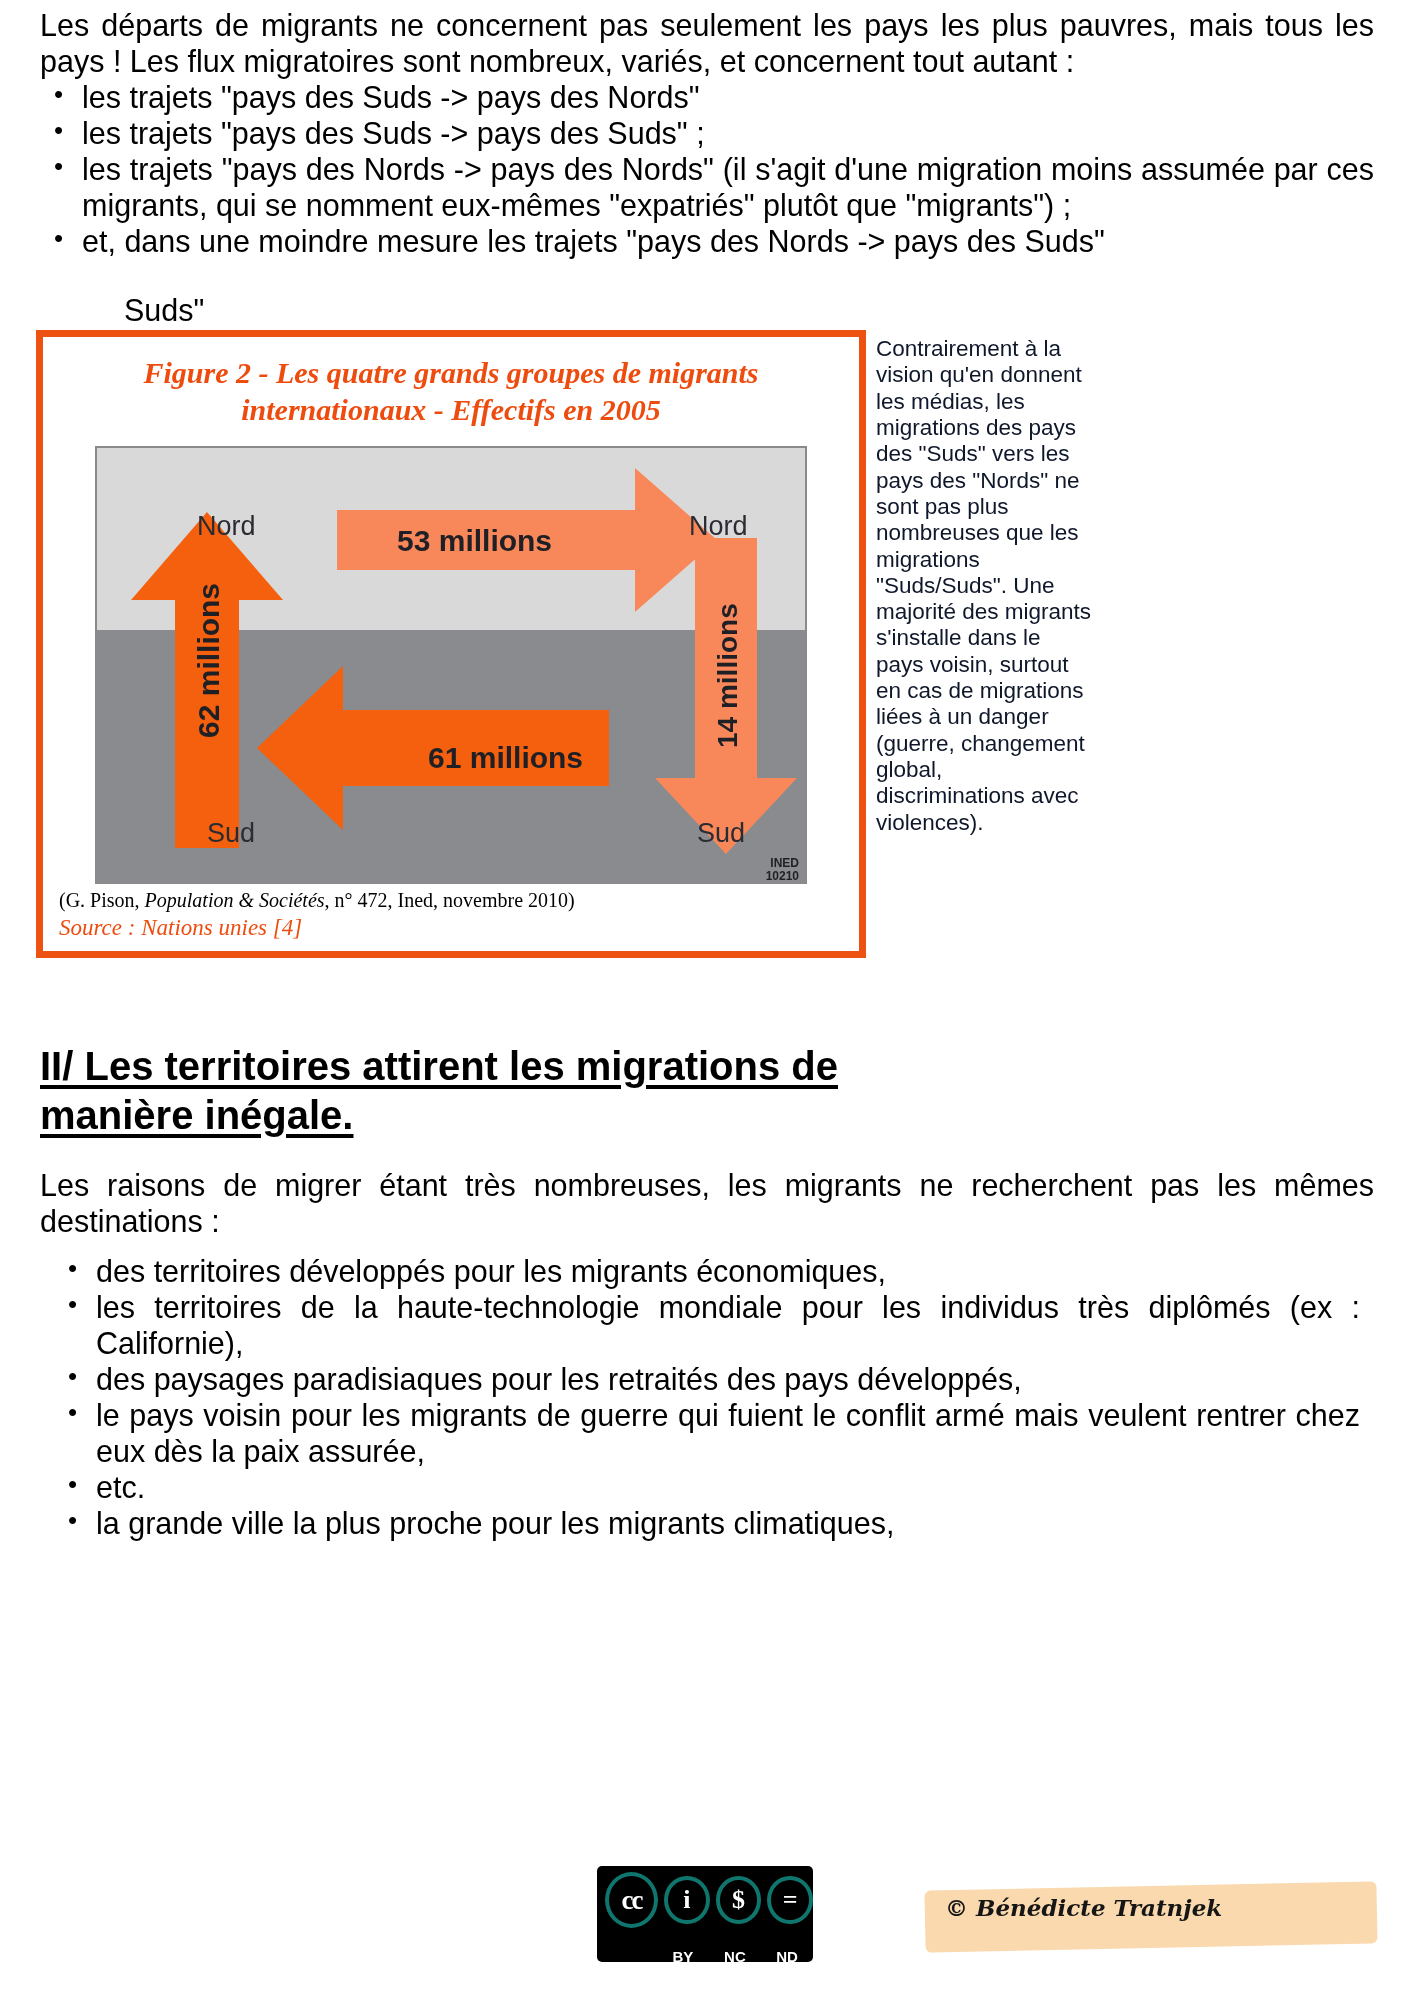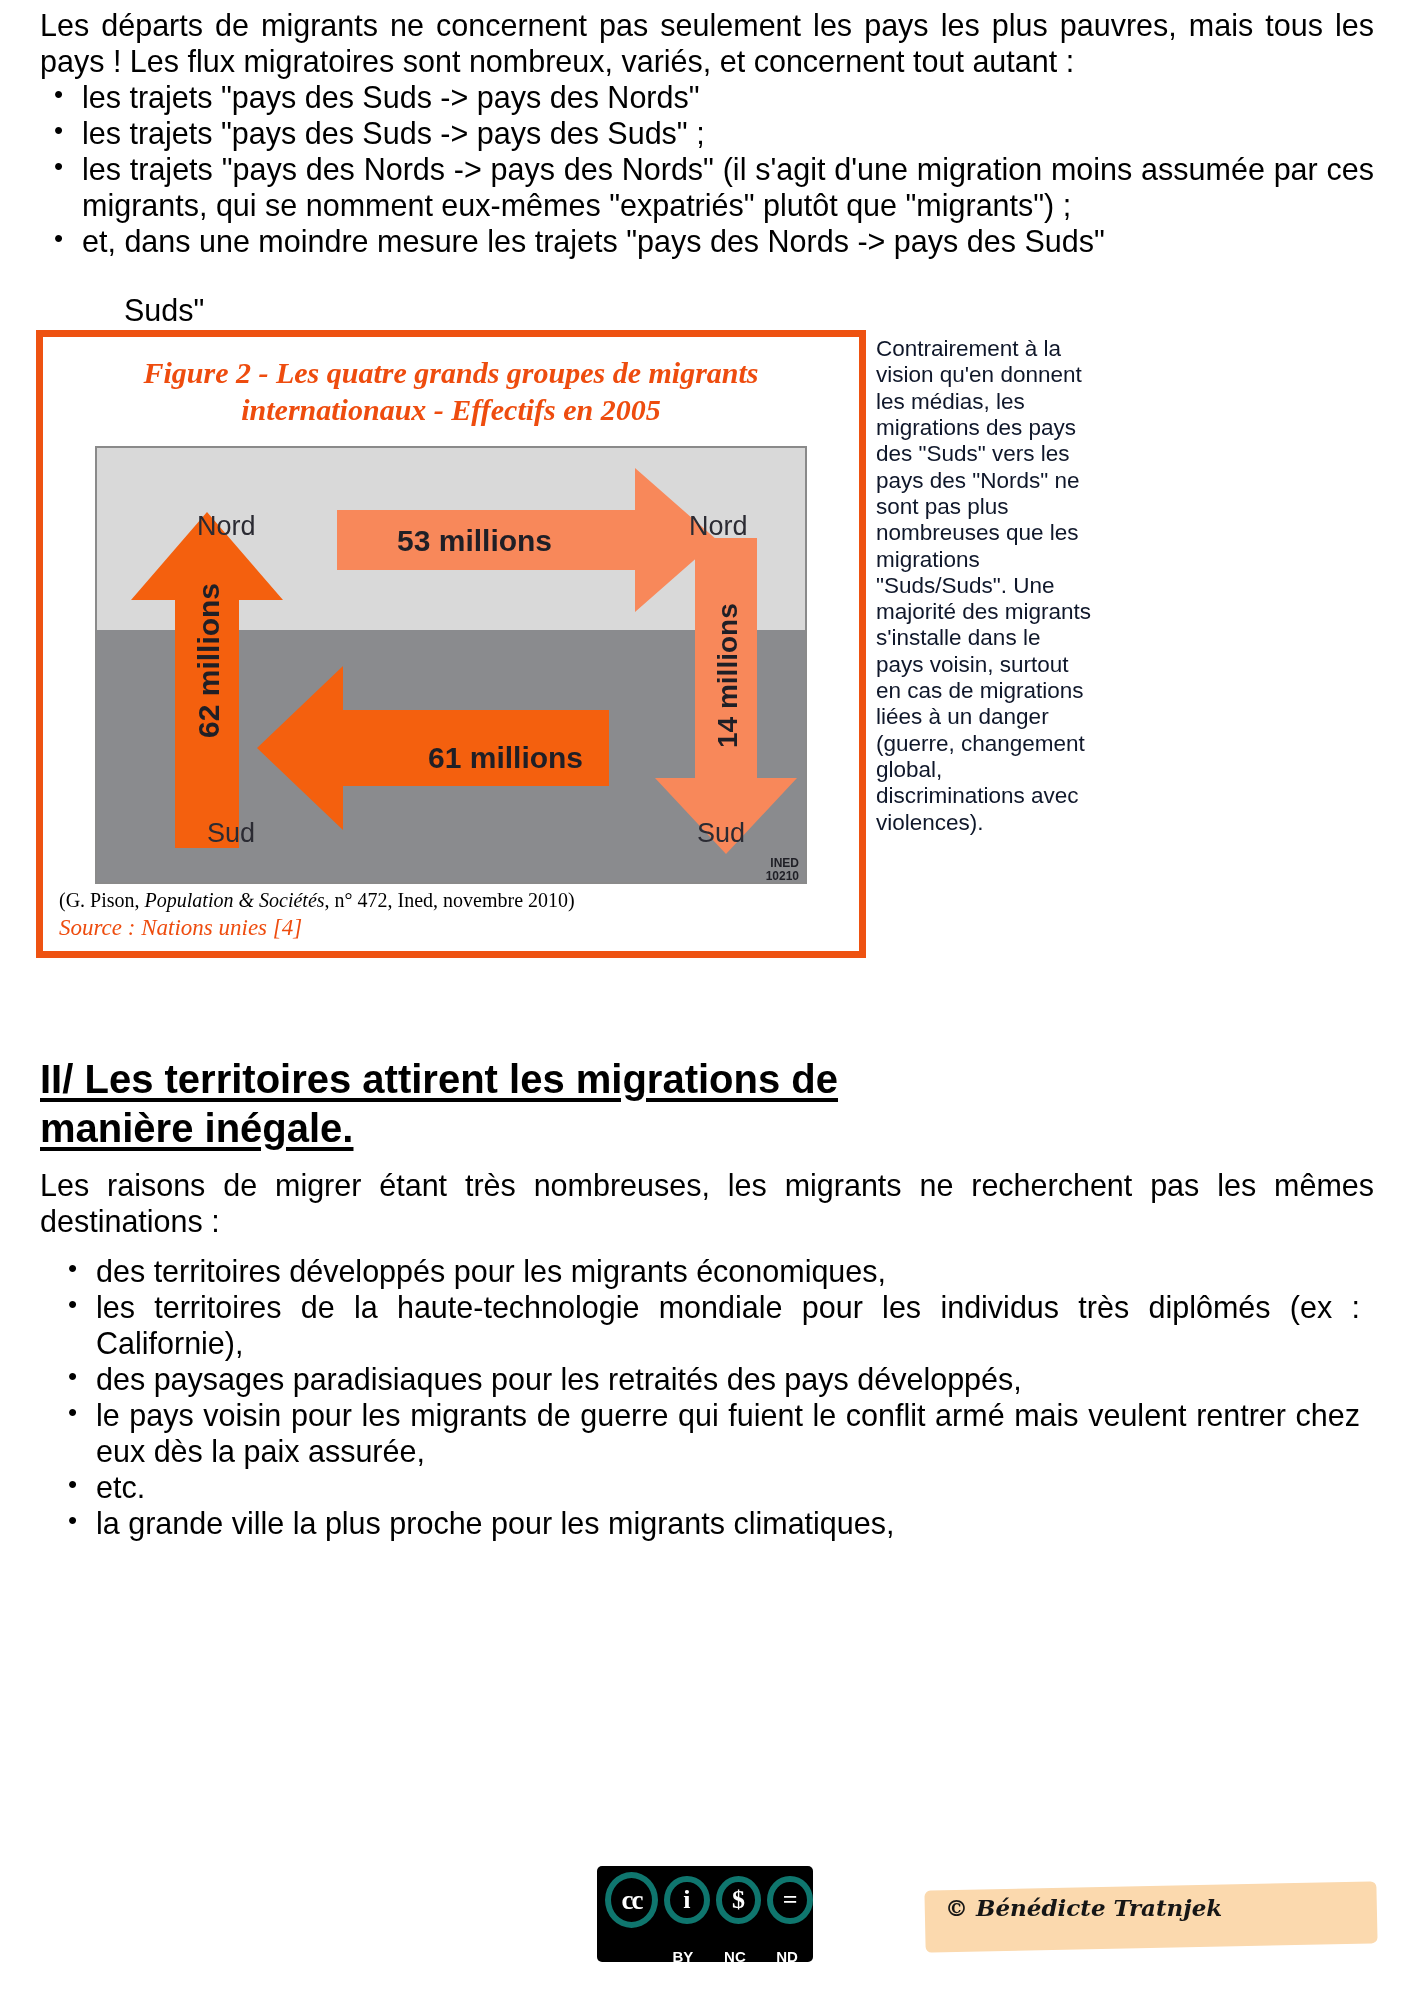--- a/index.html
+++ b/index.html
@@ -126,21 +126,20 @@
   
   .section-h {
     position:absolute;
     left:40px; top:1042px; width:1334px;
     font-size:40px; font-weight:bold;
     line-height:1.22;
     text-decoration: underline;
     text-underline-offset: 5px;
     text-align: justify;
     text-align-last: left;
-    margin-top: 13px;
   }
   .section-h .l2 { text-align-last:left; }
 
   
   .lower {
     position:absolute;
     left:40px; top:1168px; width:1334px;
     font-size:30.5px;
     line-height:1.18;
   }
@@ -159,21 +158,21 @@
   .footer { position:absolute; left:0; top:1866px; width:1414px; height:120px; }
 
   .cc-badge {
     position:absolute; left:597px; top:0px;
     width:216px; height:96px;
     background:#000; border-radius:5px;
   }
   .cc-inner { position:absolute; left:0; top:0; width:216px; height:68px; display:flex; align-items:center; }
   .cc-circle {
     width:50px; height:50px; border-radius:50%;
-    border:6px solid #0f766e; margin-left:8px;
+    border:4px solid #0f766e; margin-left:8px;
     display:flex; align-items:center; justify-content:center;
     color:#fff; font-weight:bold;
     font-family:"Liberation Serif", serif;
   }
   .cc-circle.big { width:56px; height:56px; font-size:27px; letter-spacing:-2px; }
   .cc-circle.sm  { width:48px; height:48px; font-size:26px; margin-left:6px; }
   .cc-labels {
     position:absolute; left:0; top:76px; width:216px; height:28px;
     display:flex; color:#fff; font-size:15px; font-weight:bold;
     font-family:"Liberation Sans", sans-serif;

